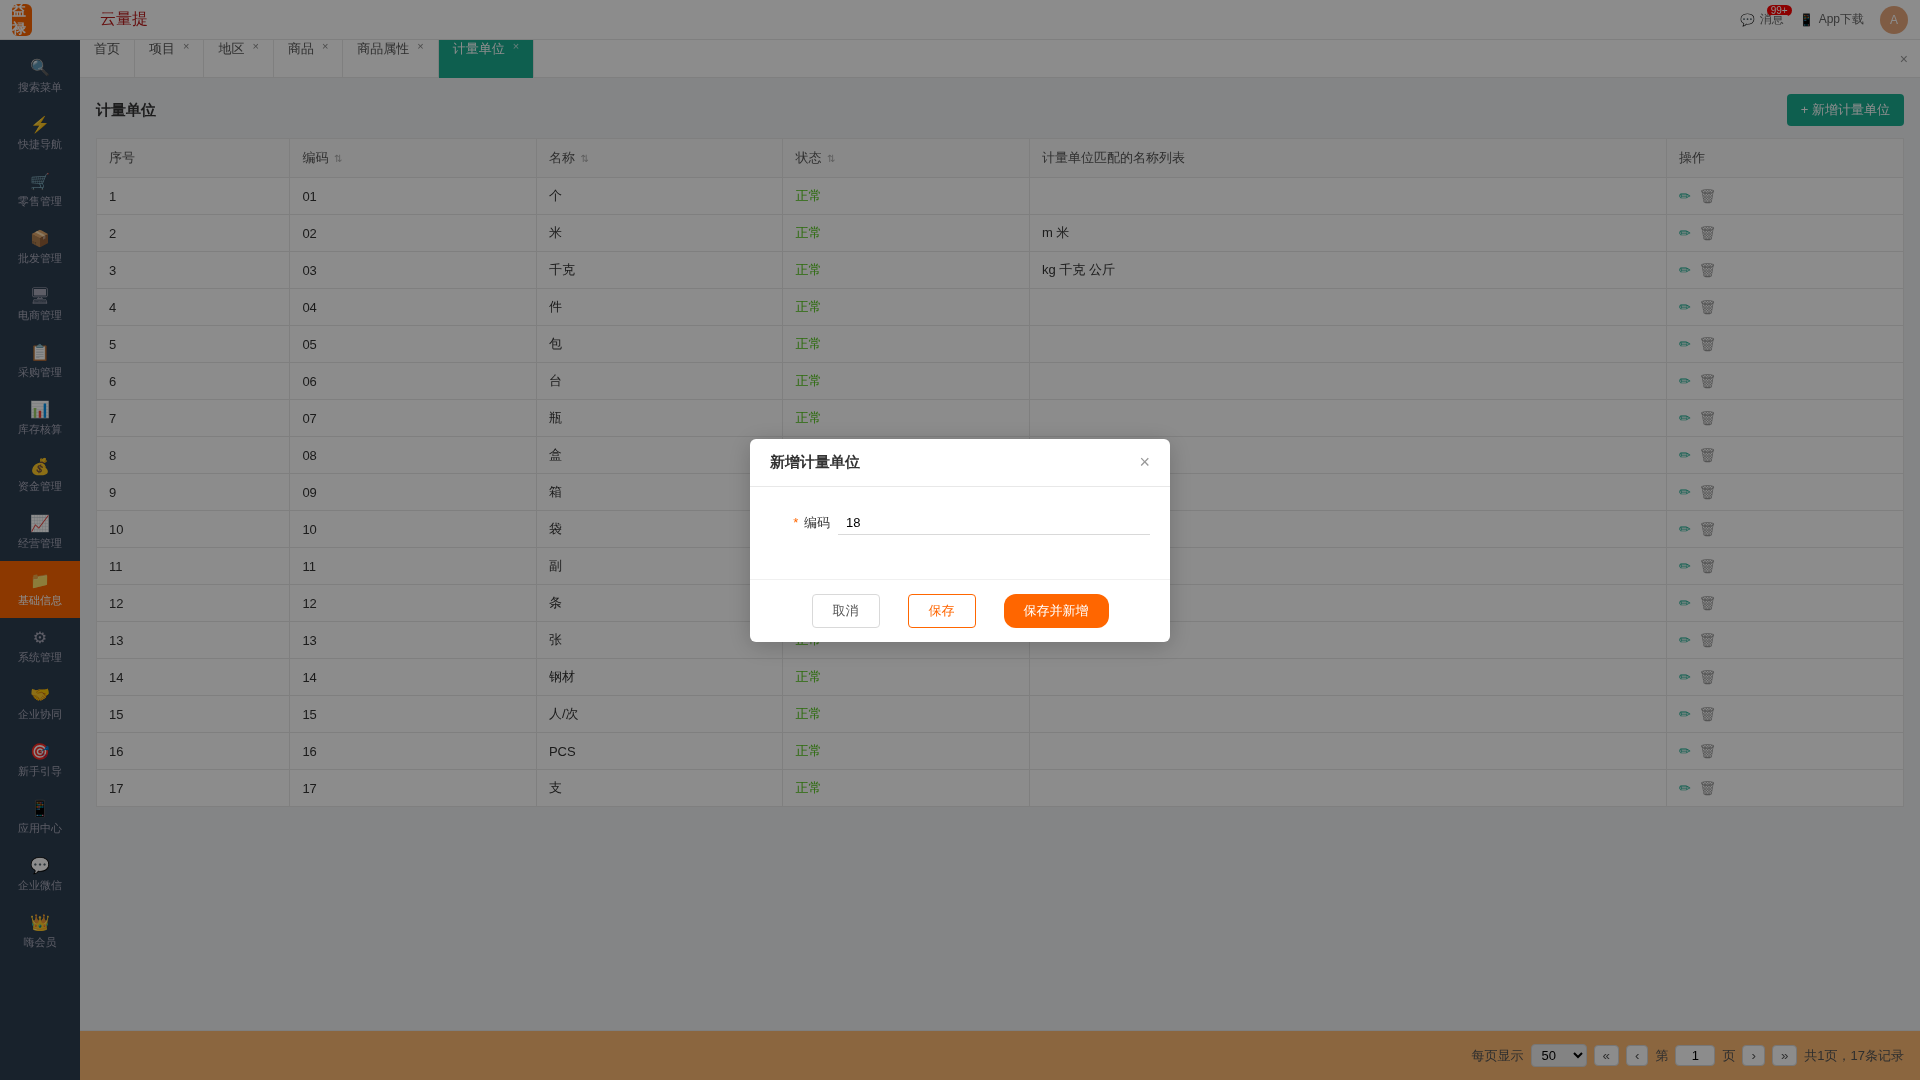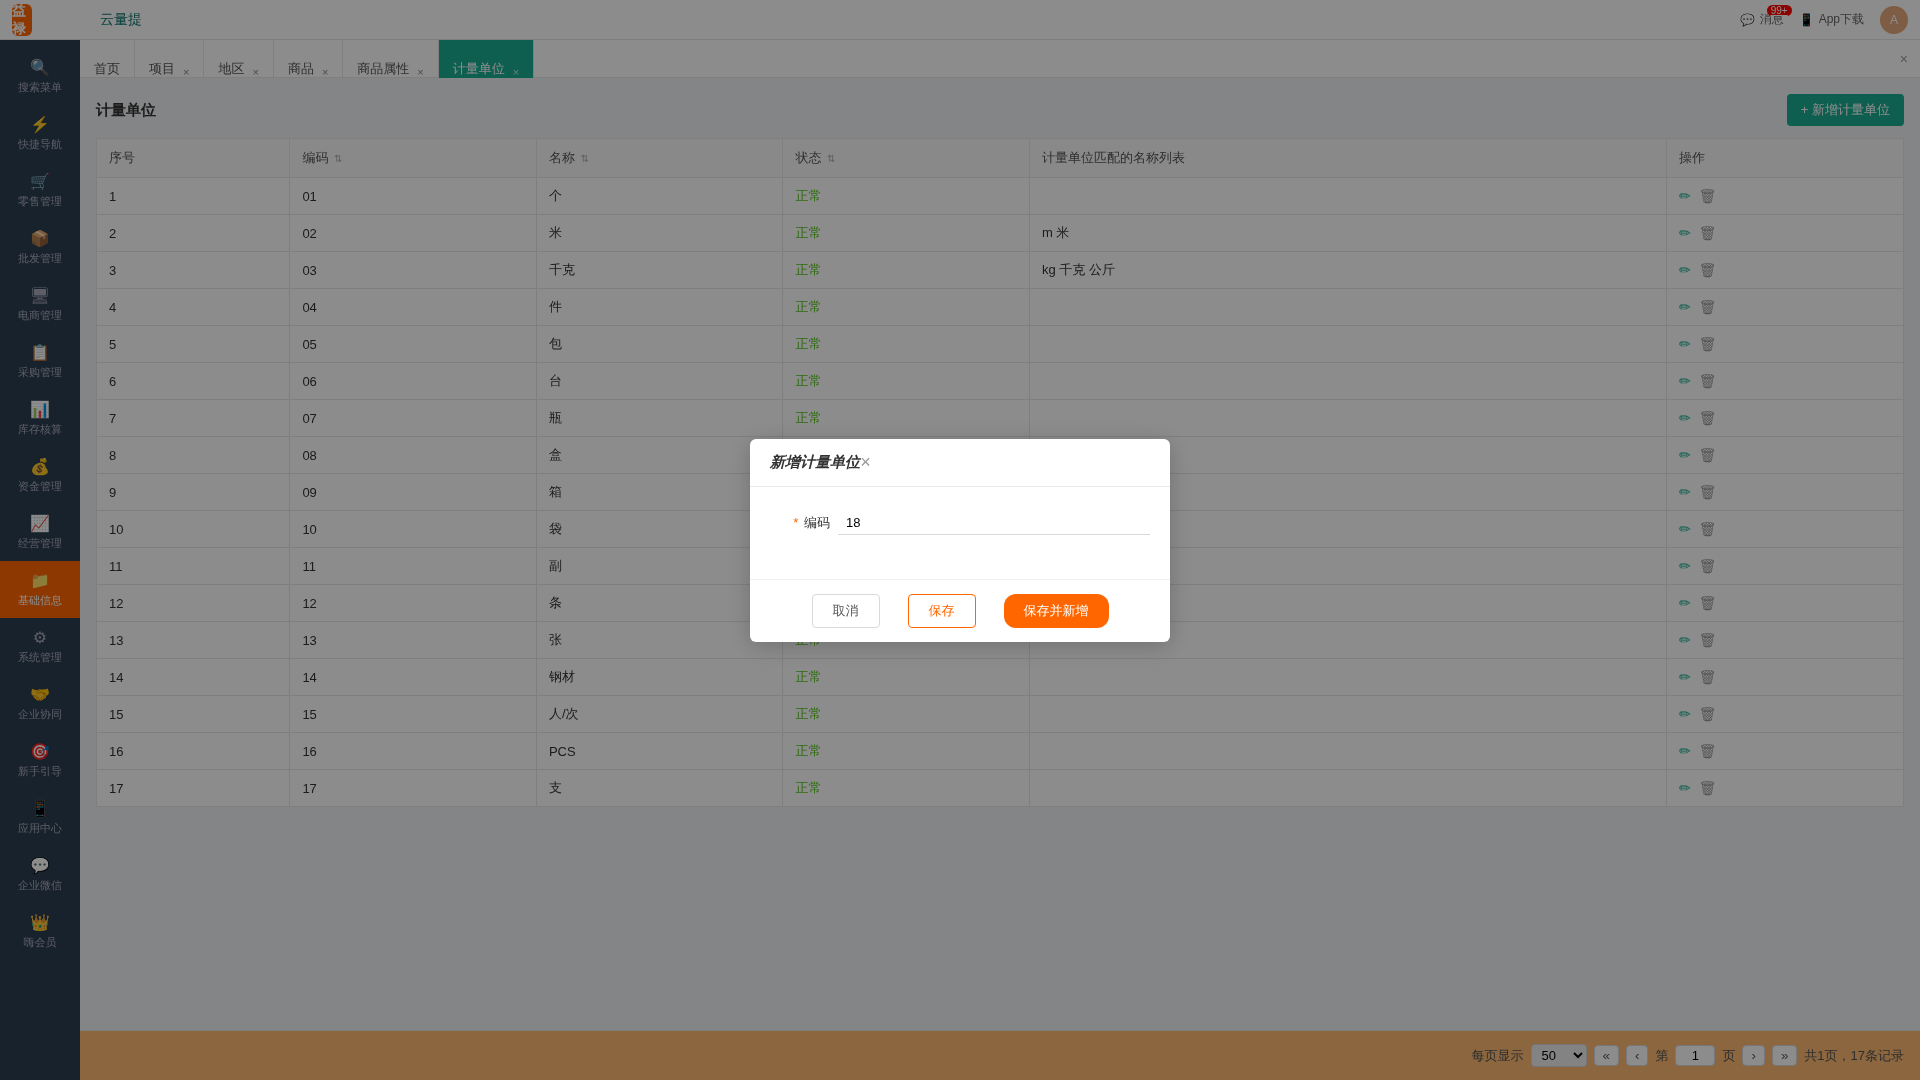--- a/index.html
+++ b/index.html
@@ -4,42 +4,42 @@
   <style>
     * { box-sizing: border-box; margin: 0; padding: 0; }
     body { font-family: 'Microsoft YaHei', Arial, sans-serif; font-size: 13px; background: #f0f2f5; color: #333; overflow: hidden; }
 
     
     .app-container { display: flex; flex-direction: column; height: 1080px; width: 1920px; }
     .top-bar { height: 40px; background: #fff; border-bottom: 1px solid #e8e8e8; display: flex; align-items: center; padding: 0 12px; justify-content: space-between; }
     .top-bar-left { display: flex; align-items: center; gap: 8px; }
     .logo-area { display: flex; align-items: center; gap: 6px; width: 80px; }
     .logo-icon { width: 20px; height: 32px; background: #f60; border-radius: 6px; display: flex; align-items: center; justify-content: center; color: #fff; font-weight: bold; font-size: 14px; }
-    .logo-text { font-size: 14px; color: #0f766e; }
+    .logo-text { font-size: 16px; color: #b91c1c; }
     .top-bar-right { display: flex; align-items: center; gap: 16px; }
     .top-bar-btn { display: flex; align-items: center; gap: 4px; font-size: 12px; color: #666; cursor: pointer; position: relative; }
     .badge { position: absolute; top: -6px; right: -8px; background: #f00; color: #fff; border-radius: 8px; font-size: 10px; padding: 0 4px; min-width: 16px; text-align: center; text-decoration: underline; }
     .app-download { display: flex; align-items: center; gap: 4px; font-size: 12px; color: #666; }
     .avatar { width: 28px; height: 28px; border-radius: 50%; background: #e8a87c; display: flex; align-items: center; justify-content: center; color: #fff; font-size: 12px; }
 
     
     .main-layout { display: flex; flex: 1; overflow: hidden; }
 
     
     .sidebar { width: 80px; background: #2c3e50; display: flex; flex-direction: column; padding: 8px 0; }
     .sidebar-item { display: flex; flex-direction: column; align-items: center; padding: 10px 4px; cursor: pointer; color: #aab; font-size: 11px; gap: 3px; }
     .sidebar-item.active { background: #f60; color: #fff; }
     .sidebar-item .icon { font-size: 16px; }
 
     
     .content-area { flex: 1; display: flex; flex-direction: column; overflow: hidden; }
 
     
     .tab-bar { height: 38px; background: #fff; display: flex; align-items: center; padding: 0 0; border-bottom: 1px solid #e8e8e8; }
-    .tab-item { height: 38px; display: flex; align-items: flex-end; padding: 0 14px; border-right: 1px solid #e8e8e8; font-size: 13px; cursor: pointer; color: #555; gap: 4px; }
+    .tab-item { height: 38px; display: flex; align-items: flex-start; padding: 0 14px; border-right: 1px solid #e8e8e8; font-size: 13px; cursor: pointer; color: #555; gap: 4px; }
     .tab-item.active { background: #1aad91; color: #fff; }
     .tab-item .close-tab { font-size: 11px; cursor: pointer; opacity: 0.7; margin-left: 4px; }
     .tab-close-all { margin-left: auto; padding: 0 12px; cursor: pointer; color: #999; font-size: 14px; }
 
     
     .page-content { flex: 1; padding: 16px; overflow-y: auto; position: relative; }
 
     
     .page-title-bar { display: flex; justify-content: space-between; align-items: center; margin-bottom: 12px; }
     .page-title { font-size: 15px; font-weight: bold; color: #333; }
@@ -62,21 +62,21 @@
     .page-select { border: 1px solid #d9d9d9; border-radius: 4px; padding: 2px 6px; font-size: 13px; }
     .page-btn { border: 1px solid #d9d9d9; background: #fff; padding: 2px 8px; border-radius: 4px; cursor: pointer; color: #555; }
     .page-btn:disabled { color: #ccc; cursor: not-allowed; }
     .page-input { border: 1px solid #d9d9d9; border-radius: 4px; width: 40px; text-align: center; padding: 2px 4px; font-size: 13px; }
 
     
     .modal-overlay { position: fixed; top: 0; left: 0; width: 100%; height: 100%; background: rgba(0,0,0,0.45); z-index: 1000; display: flex; align-items: center; justify-content: center; }
 
     
     .modal { background: #fff; border-radius: 6px; width: 420px; box-shadow: 0 4px 24px rgba(0,0,0,0.2); }
-    .modal-header { padding: 14px 20px; border-bottom: 1px solid #e8e8e8; display: flex; align-items: center; font-style: italic; }
+    .modal-header { padding: 14px 20px; border-bottom: 1px solid #e8e8e8; display: flex; justify-content: space-between; align-items: center; }
     .modal-title { font-size: 15px; font-weight: bold; color: #333; }
     .modal-close { cursor: pointer; color: #999; font-size: 18px; line-height: 1; }
     .modal-body { padding: 24px 20px; }
     .form-row { display: flex; align-items: center; margin-bottom: 20px; gap: 8px; }
     .form-label { width: 60px; text-align: right; font-size: 13px; color: #333; }
     .form-label .required { color: #f60; margin-right: 2px; }
     .form-input { flex: 1; border: none; border-bottom: 1px solid #d9d9d9; padding: 4px 8px; font-size: 13px; outline: none; }
     .form-input.active-input { border-bottom: 1px solid #f60; }
     .form-input::placeholder { color: #bbb; }
     .modal-footer { padding: 14px 20px; border-top: 1px solid #f0f0f0; display: flex; justify-content: center; gap: 28px; }

